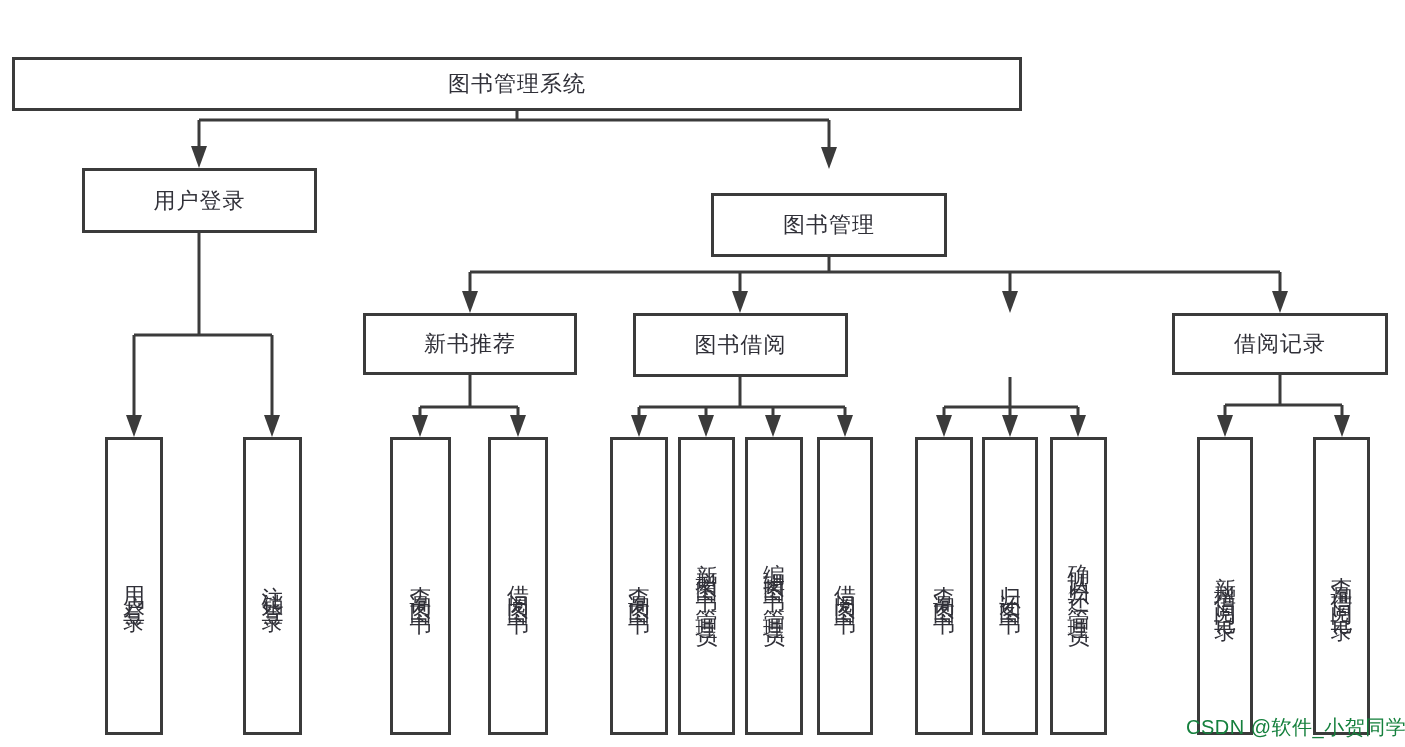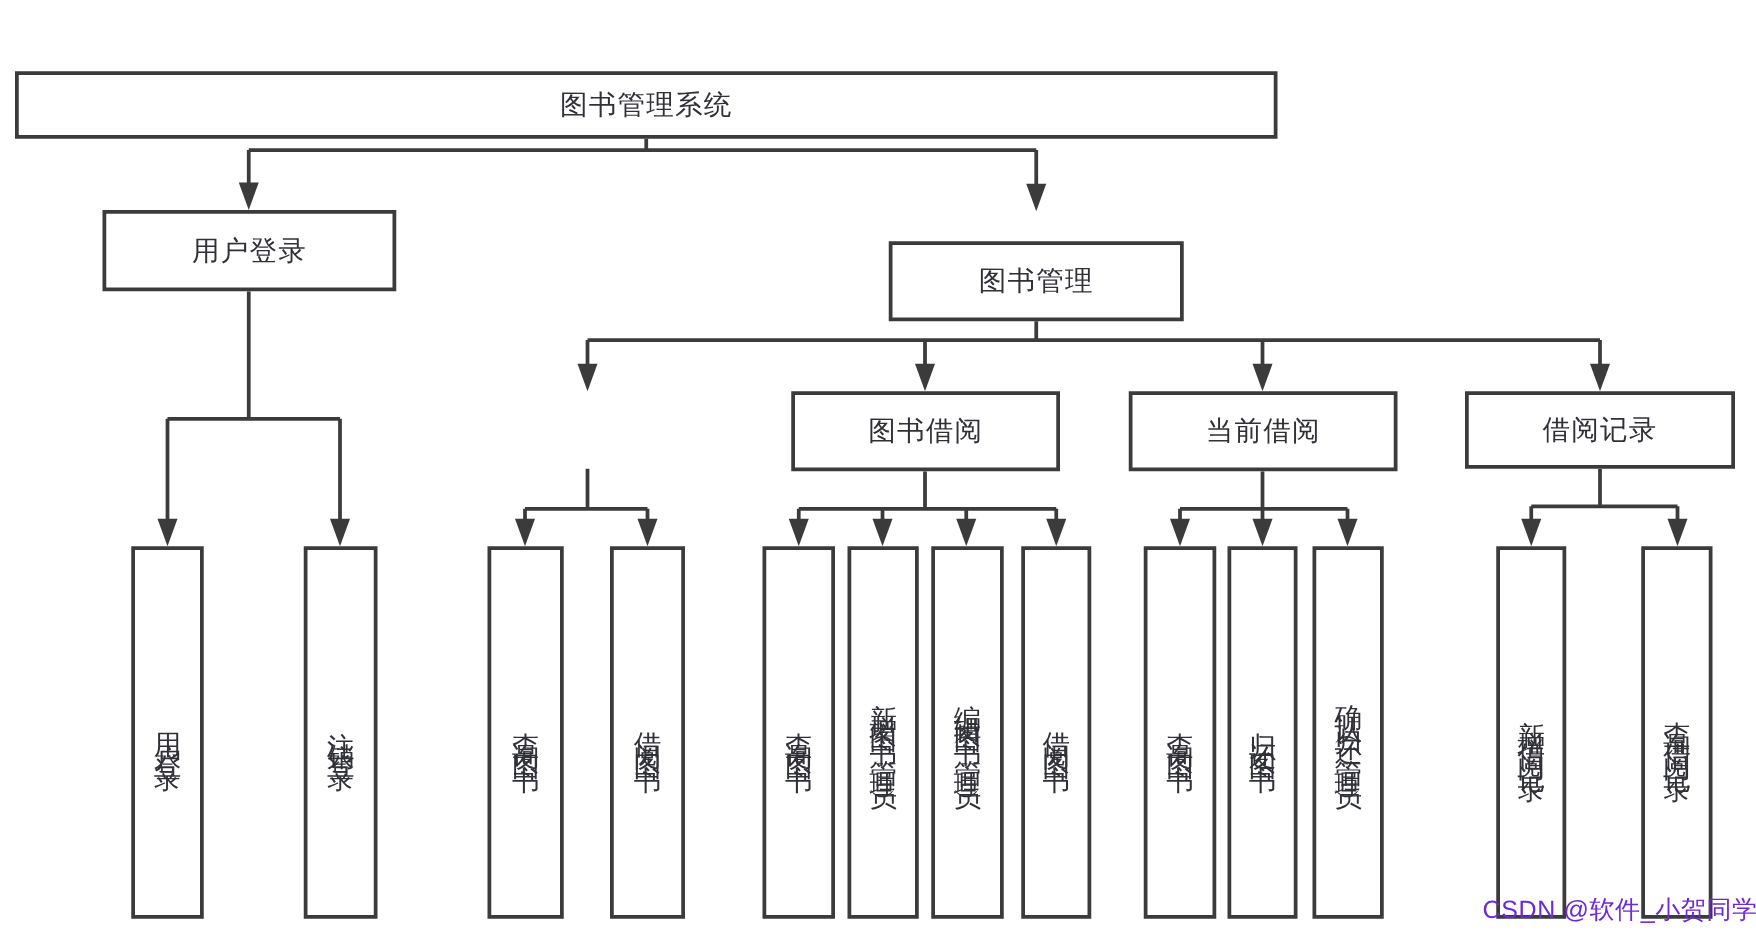--- a/index.html
+++ b/index.html
@@ -50,21 +50,21 @@
     letter-spacing: 9px;
     line-height: 1;
     color: #303038;
     max-height: 292px;
   }
   .watermark {
     position: absolute;
     left: 1186px;
     top: 714px;
     font-size: 20px;
-    color: #6d28d9;
+    color: #15803d;
     white-space: nowrap;
     z-index: 3;
     letter-spacing: 0.5px;
   }
 </style>
 </head>
 <body>
 
 <div class="stage">
 
@@ -145,26 +145,26 @@
     <span>图书管理系统</span>
   </div>
 
   <div class="node h-label" style="left:82px; top:168px; width:235px; height:65px;">
     <span>用户登录</span>
   </div>
   <div class="node h-label" style="left:711px; top:169px; width:236px; height:64px;margin-top:24px;">
     <span>图书管理</span>
   </div>
 
+  <div class="node h-label" style="left:363px; top:313px; width:214px; height:62px;">
+    <span>新书推荐</span>
+  </div>
   <div class="node h-label" style="left:633px; top:313px; width:215px; height:64px;justify-content:center;">
     <span>图书借阅</span>
   </div>
-  <div class="node h-label" style="left:903px; top:313px; width:215px; height:64px;">
-    <span>当前借阅</span>
-  </div>
   <div class="node h-label" style="left:1172px; top:313px; width:216px; height:62px;">
     <span>借阅记录</span>
   </div>
 
   <div class="node leaf" style="left:105px; width:58px;">
     <span class="vtext">用户登录</span>
   </div>
   <div class="node leaf" style="left:243px; width:59px;">
     <span class="vtext">注销登录</span>
   </div>

